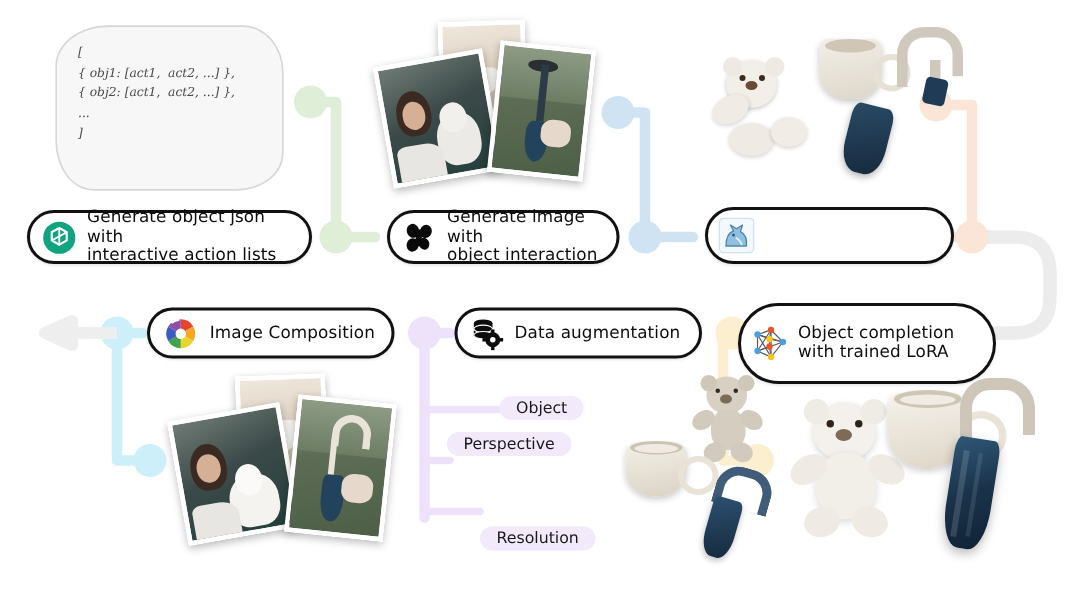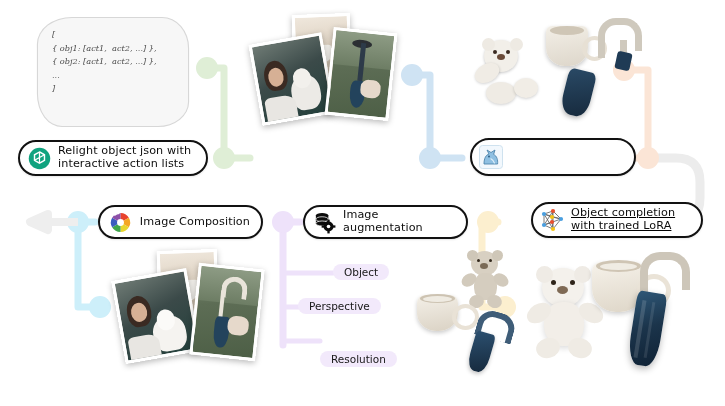--- a/index.html
+++ b/index.html
@@ -190,24 +190,37 @@
   </div>
 
   <div class="pill" style="left:18px;top:140px;width:190px;height:36px;">
     <span class="pico">
       <svg width="23" height="23" viewBox="0 0 24 24">
         <circle cx="12" cy="12" r="11.2" fill="#10a37f"></circle>
         <path d="M12 5.2 L17.2 8.1 V13.9 L12 16.8 L6.8 13.9 V8.1 Z" fill="none" stroke="#ffffff" stroke-width="1.5"></path>
         <path d="M12 5.2 V11 M17.2 8.1 L12 11 M12 11 L12 16.8 M6.8 13.9 L12 11" fill="none" stroke="#ffffff" stroke-width="1.3"></path>
       </svg>
     </span>
-    <span class="ptxt">Relight object json with
+    <span class="ptxt">Generate object json with
 interactive action lists</span>
   </div>
 
+  <div class="pill" style="left:258px;top:140px;width:155px;height:36px;">
+    <span class="pico">
+      <svg width="23" height="23" viewBox="0 0 24 24">
+        <ellipse cx="7.6" cy="7.2" rx="4.3" ry="4.9" fill="#0a0a0a" transform="rotate(-18 7.6 7.2)"></ellipse>
+        <ellipse cx="16.6" cy="7.6" rx="4.1" ry="4.6" fill="#0a0a0a" transform="rotate(20 16.6 7.6)"></ellipse>
+        <ellipse cx="7.4" cy="17.0" rx="4.2" ry="4.7" fill="#0a0a0a" transform="rotate(14 7.4 17)"></ellipse>
+        <ellipse cx="15.4" cy="16.2" rx="3.6" ry="4.2" fill="#0a0a0a" transform="rotate(-20 15.4 16.2)"></ellipse>
+        <rect x="9.6" y="6.2" width="4.2" height="11.6" fill="#0a0a0a" transform="rotate(10 11.7 12)"></rect>
+      </svg>
+    </span>
+    <span class="ptxt">Generate image with
+object interaction</span>
+  </div>
 
   <div class="pill" style="left:470px;top:138px;width:166px;height:38px;">
     <span class="pico">
       <svg width="24" height="24" viewBox="0 0 24 24">
         <rect x="0.5" y="0.5" width="23" height="23" rx="3" fill="#f2f8fd" stroke="#cfe2ef" stroke-width="1"></rect>
         <path d="M5 19 C5 13 7 10 10 9 L8 5 L12 7.5 L16 5 L14.6 9.4 C18 11 19 15 18.6 19 Z" fill="#8fc0e2" stroke="#4f86ad" stroke-width=".9" stroke-linejoin="round"></path>
         <circle cx="10" cy="11.6" r="1" fill="#2b5e85"></circle>
         <path d="M11.6 13.6 C13.4 14.6 15 16 15.6 18.4" fill="none" stroke="#dff0fb" stroke-width="1.2"></path>
       </svg>
     </span>
@@ -244,24 +257,24 @@
           <circle cx="0" cy="0" r="1.9" fill="#ffffff"></circle>
           <g fill="#0c0c0c">
             <rect x="-1.2" y="-7.2" width="2.4" height="3"></rect>
             <rect x="-1.2" y="4.2" width="2.4" height="3"></rect>
             <rect x="-7.2" y="-1.2" width="3" height="2.4"></rect>
             <rect x="4.2" y="-1.2" width="3" height="2.4"></rect>
           </g>
         </g>
       </svg>
     </span>
-    <span class="ptxt">Image augmentation</span>
-  </div>
-
-  <div class="pill" style="left:531px;top:202px;width:172px;height:36px;text-decoration:underline;">
+    <span class="ptxt">Data augmentation</span>
+  </div>
+
+  <div class="pill" style="left:492px;top:202px;width:172px;height:54px;">
     <span class="pico">
       <svg width="24" height="24" viewBox="0 0 24 24">
         <g stroke="#5a5a5a" stroke-width=".8" fill="none">
           <path d="M4 6 L13 3 L21 11 L13 21 L4 17 Z"></path>
           <path d="M4 6 L21 11 M4 17 L13 3 M4 6 L13 21 M4 17 L21 11 M13 3 L13 21"></path>
           <path d="M12 9 L4 6 M12 9 L21 11 M12 9 L13 3 M12 14 L4 17 M12 14 L13 21 M12 9 L12 14"></path>
         </g>
         <circle cx="13" cy="3" r="2.1" fill="#e8502e"></circle>
         <circle cx="4" cy="6" r="2.1" fill="#4a9fe0"></circle>
         <circle cx="21" cy="11" r="2.1" fill="#4a9fe0"></circle>
@@ -269,21 +282,21 @@
         <circle cx="13" cy="21" r="2.1" fill="#f5c518"></circle>
         <circle cx="12" cy="9" r="2.1" fill="#f5c518"></circle>
         <circle cx="12" cy="14" r="2.1" fill="#e8502e"></circle>
       </svg>
     </span>
     <span class="ptxt">Object completion
 with trained LoRA</span>
   </div>
 
   <div class="tag" style="left:333px;top:264px;">Object</div>
-  <div class="tag" style="left:298px;top:298px;">Perspective</div>
+  <div class="tag" style="left:298px;top:288px;">Perspective</div>
   <div class="tag" style="left:320px;top:351px;">Resolution</div>
 
   <div class="cut" style="left:415px;top:250px;width:110px;height:122px;">
 
     <div style="position:absolute;left:40px;top:0px;width:60px;height:62px;">
       <div style="position:absolute;left:16px;top:1px;width:27px;height:25px;background:#d8d0c2;border-radius:50%;"></div>
       <div style="position:absolute;left:12px;top:0px;width:11px;height:11px;background:#cfc7b8;border-radius:50%;"></div>
       <div style="position:absolute;left:37px;top:0px;width:11px;height:11px;background:#cfc7b8;border-radius:50%;"></div>
       <div style="position:absolute;left:25px;top:13px;width:8px;height:6px;background:#7a6a56;border-radius:50%;"></div>
       <div style="position:absolute;left:22px;top:9px;width:3.4px;height:3.4px;background:#32281c;border-radius:50%;"></div>

